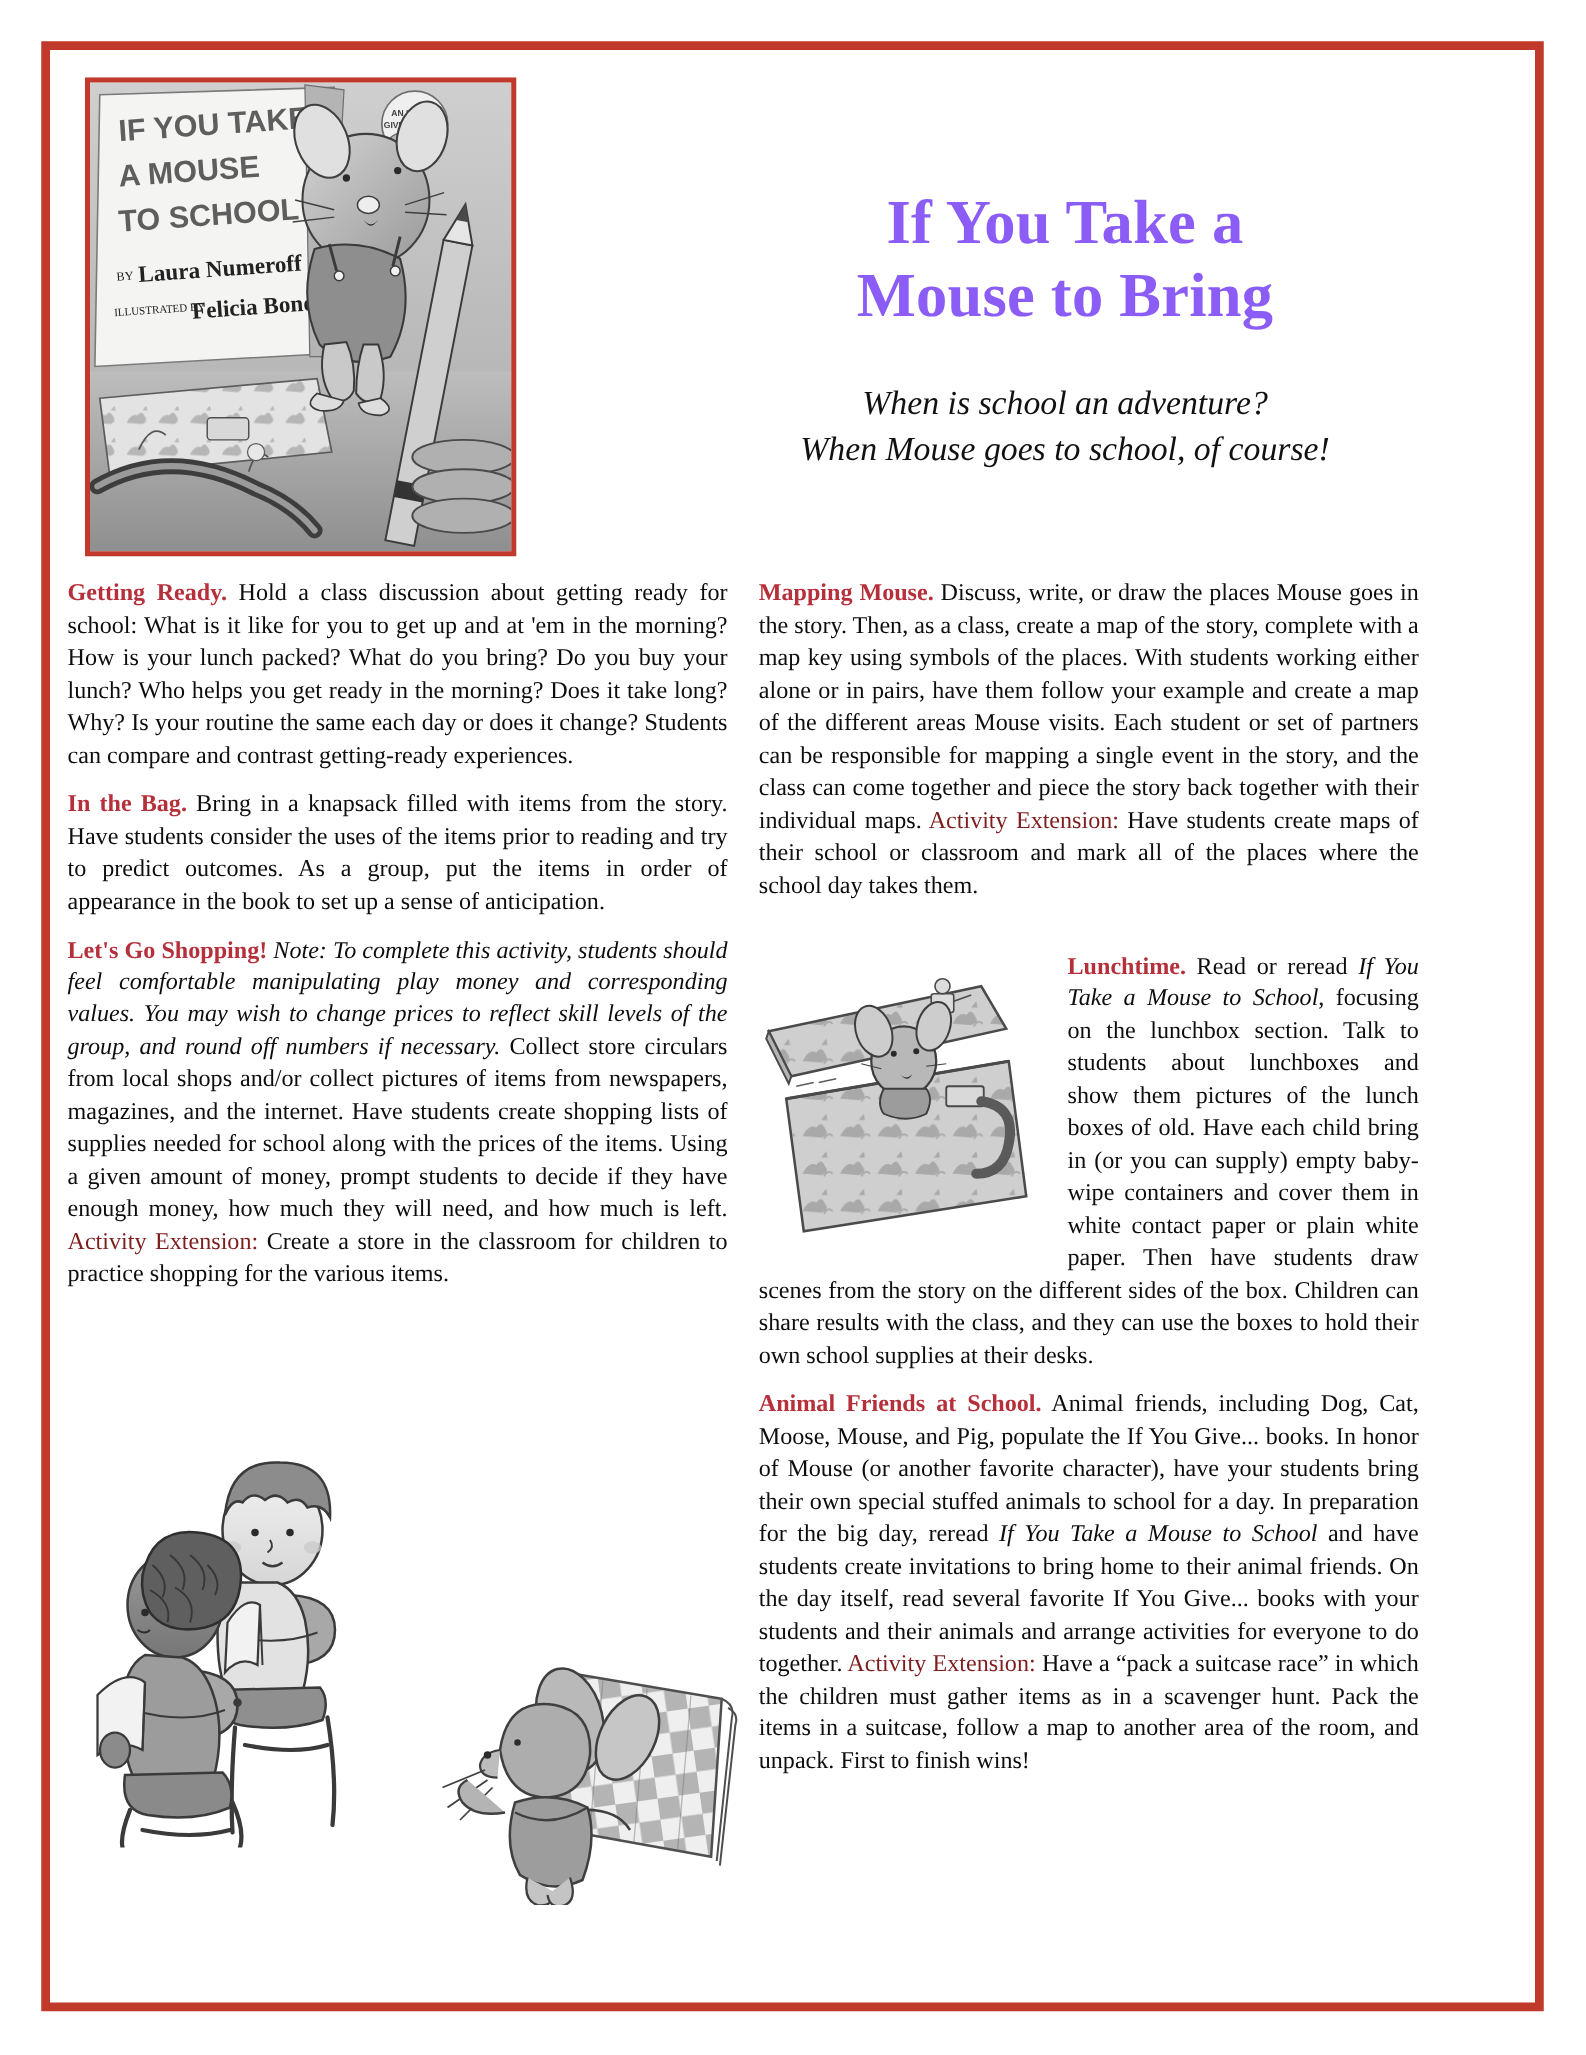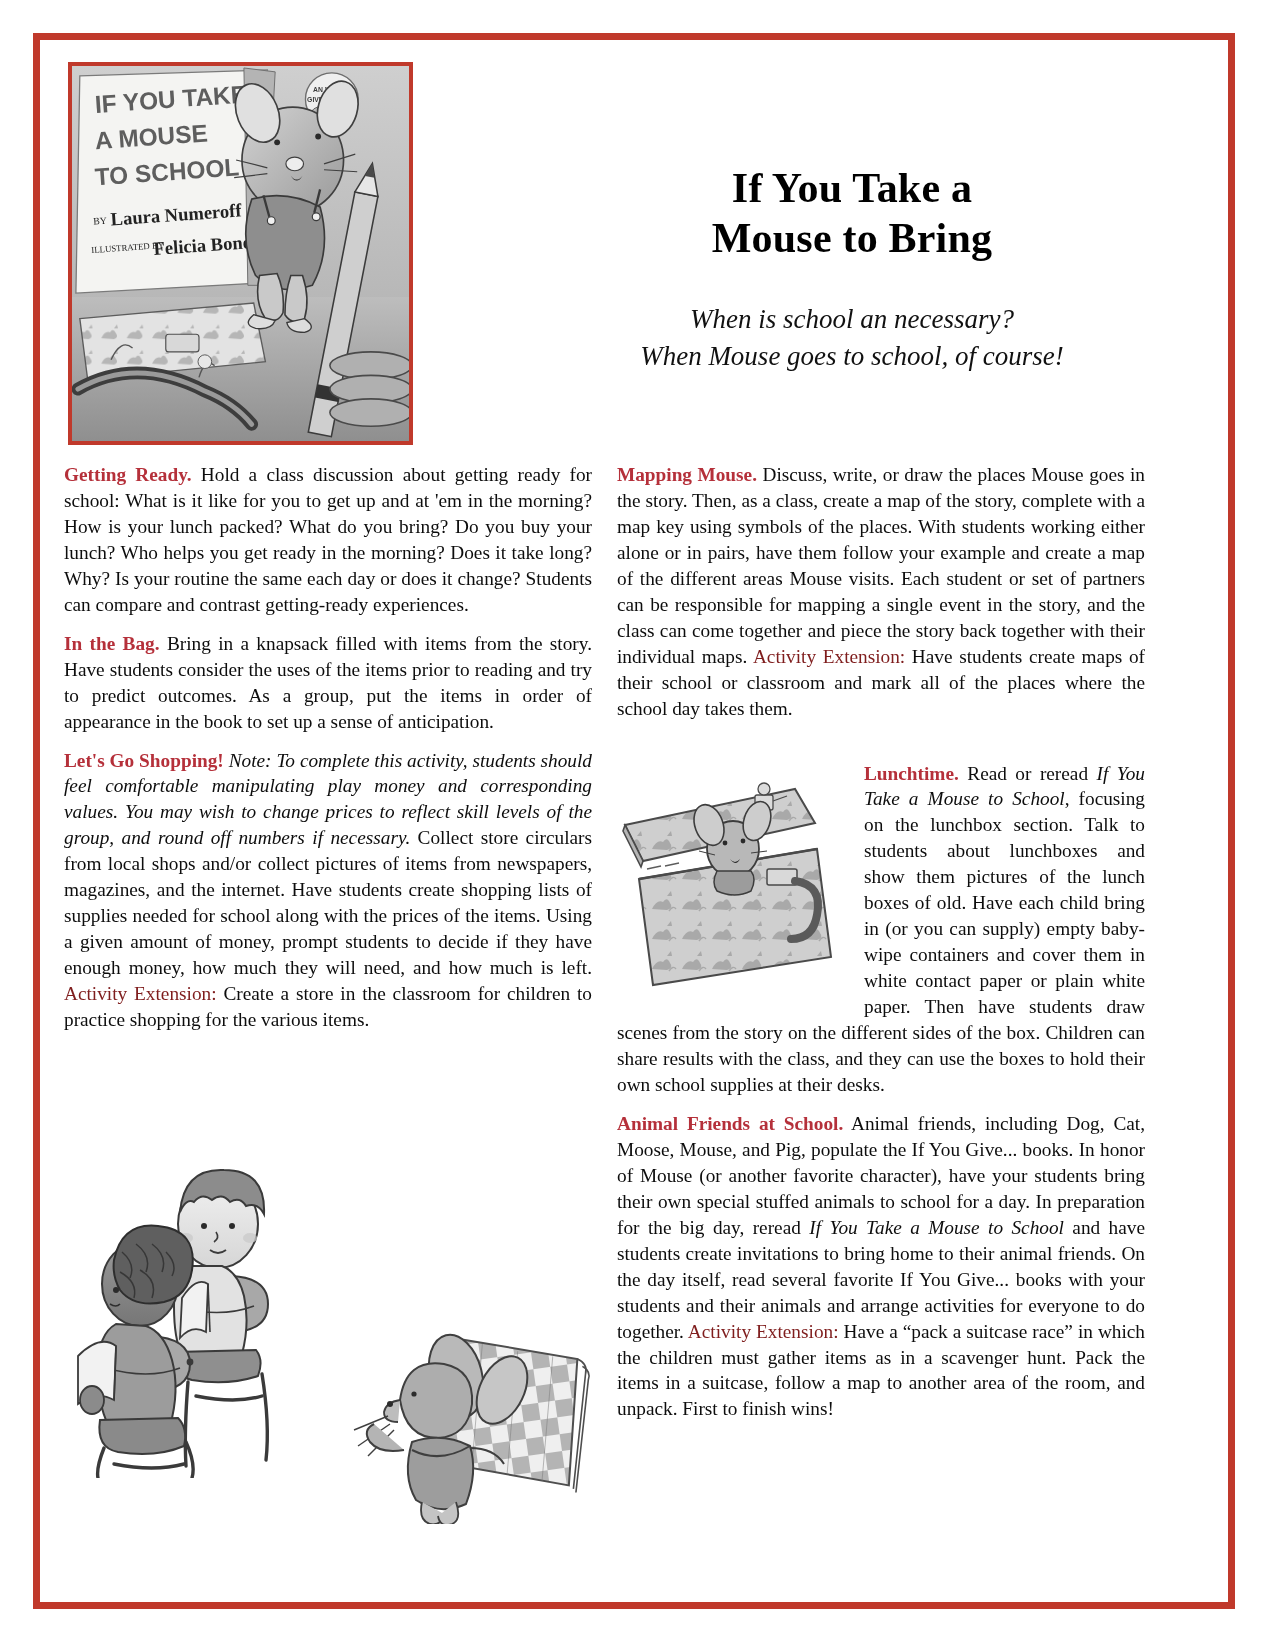--- a/index.html
+++ b/index.html
@@ -50,39 +50,39 @@
   .cover-svg { display: block; width: 100%; height: 100%; }
 
   .title-block {
     position: absolute;
     left: 460px;
     top: 90px;
     width: 660px;
     text-align: center;
   }
   .main-title {
-    color: #000000;
+    color: #8b5cf6;
     font-weight: bold;
-    font-size: 42px;
+    font-size: 50px;
     line-height: 1.18;
     letter-spacing: 0.2px;
-    margin: 16px;
+    margin: 0;
   }
   .subtitle {
     margin-top: 38px;
     font-style: italic;
     font-size: 27px;
     line-height: 1.36;
     color: #111111;
   }
 
   
   .columns {
     position: absolute;
-    left: 64px;
+    left: 54px;
     top: 462px;
     width: 1105px;
     height: 1090px;
   }
   .col {
     position: absolute;
     top: 0;
     width: 528px;
     height: 1090px;
     font-size: 19.3px;
@@ -245,21 +245,21 @@
         </g>
       </svg>
     </div>
 
     <div class="title-block">
       <h1 class="main-title">
         <span>If You Take a</span><br>
         <span>Mouse to Bring</span>
       </h1>
       <div class="subtitle">
-        <span>When is school an necessary?</span><br>
+        <span>When is school an adventure?</span><br>
         <span>When Mouse goes to school, of course!</span>
       </div>
     </div>
   </div>
 
   <div class="columns">
 
     <div class="col col-left">
 
       <p class="para">

